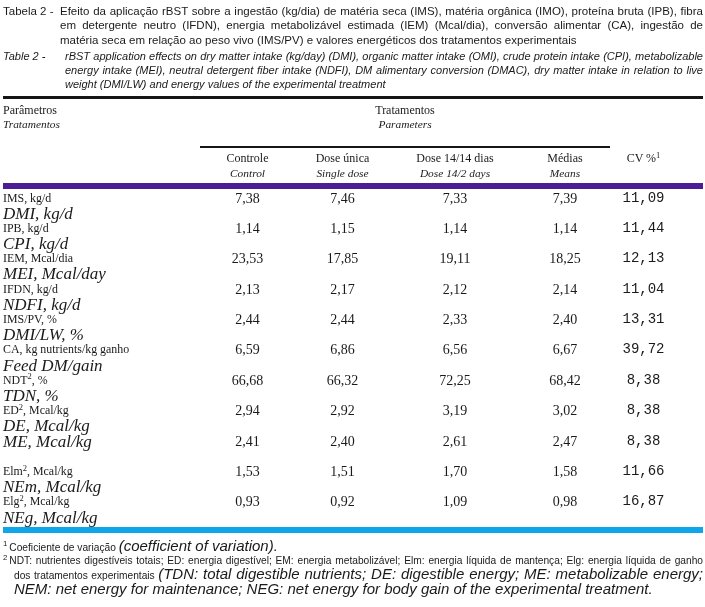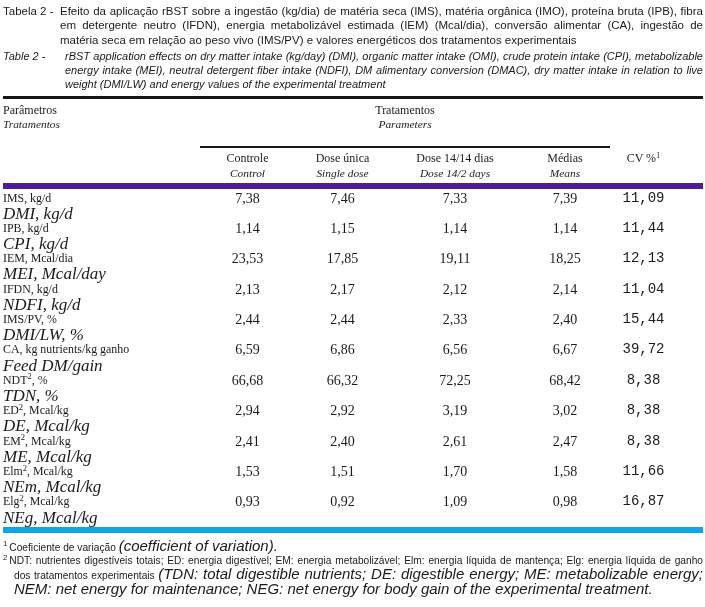--- a/index.html
+++ b/index.html
@@ -166,21 +166,21 @@
       </div>
       <div class="brow">
         <div class="cell">
           <div class="l1"><span>IMS/PV, %</span><sup></sup><span></span></div>
           <div class="l2">DMI/LW, %</div>
         </div>
         <div class="val">2,44</div>
         <div class="val">2,44</div>
         <div class="val">2,33</div>
         <div class="val">2,40</div>
-        <div class="val">15,44</div>
+        <div class="val">13,31</div>
       </div>
       <div class="brow">
         <div class="cell">
           <div class="l1"><span>CA, kg nutrients/kg ganho</span><sup></sup><span></span></div>
           <div class="l2">Feed DM/gain</div>
         </div>
         <div class="val">6,59</div>
         <div class="val">6,86</div>
         <div class="val">6,56</div>
         <div class="val">6,67</div>
@@ -203,21 +203,20 @@
           <div class="l2">DE, Mcal/kg</div>
         </div>
         <div class="val">2,94</div>
         <div class="val">2,92</div>
         <div class="val">3,19</div>
         <div class="val">3,02</div>
         <div class="val">8,38</div>
       </div>
       <div class="brow">
         <div class="cell">
-          <div class="l1"><span>EM</span><sup>2</sup><span>, Mcal/kg</span></div>
           <div class="l2">ME, Mcal/kg</div>
         </div>
         <div class="val">2,41</div>
         <div class="val">2,40</div>
         <div class="val">2,61</div>
         <div class="val">2,47</div>
         <div class="val">8,38</div>
       </div>
       <div class="brow">
         <div class="cell">

